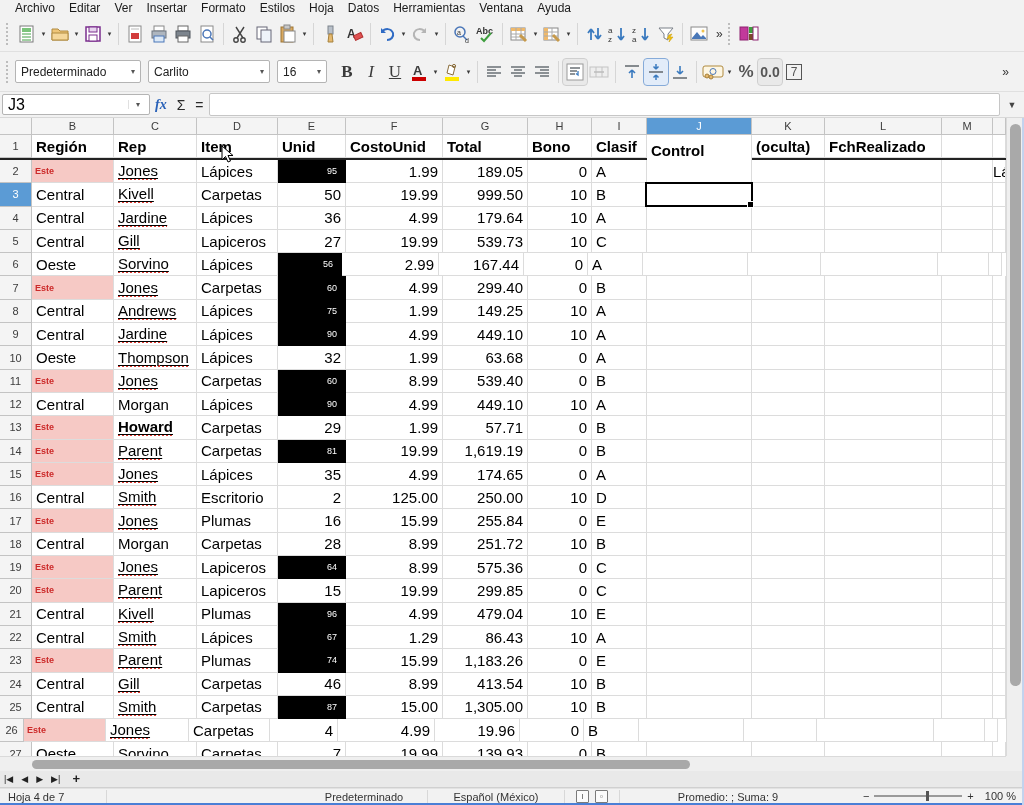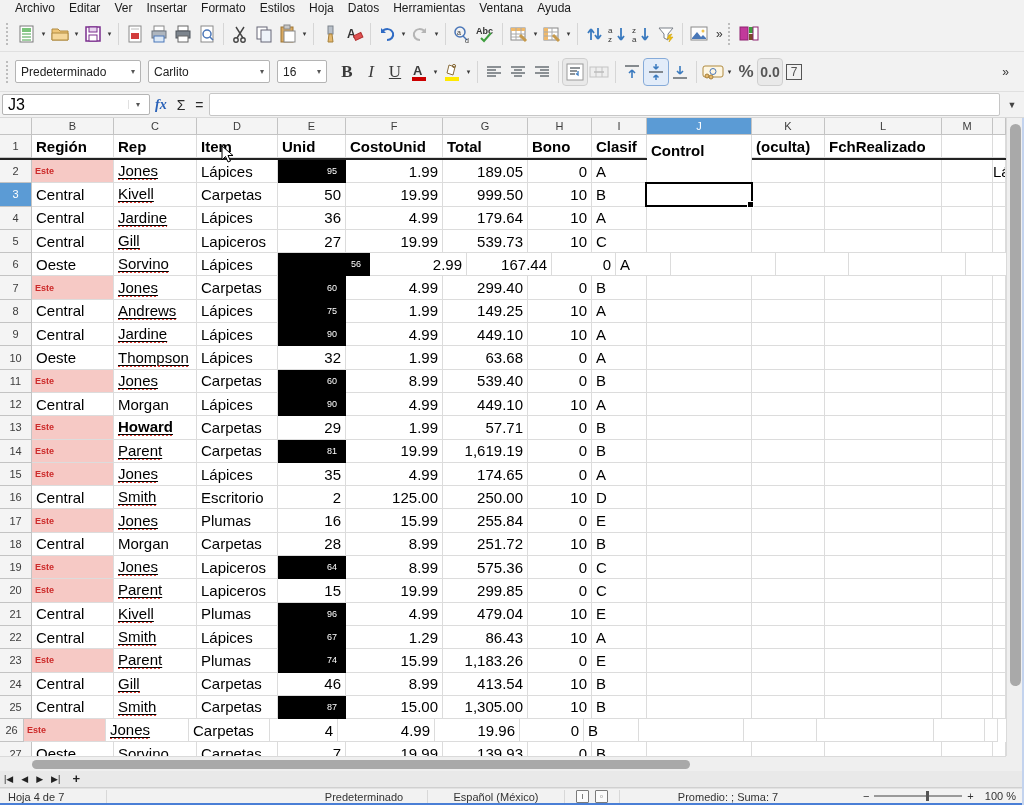--- a/index.html
+++ b/index.html
@@ -625,21 +625,21 @@
         </div>
         <div class="c lpad" style="width: 82px;">
           <span>Oeste</span>
         </div>
         <div class="c lpad" style="width: 83px;">
           <span class="msp">Sorvino</span>
         </div>
         <div class="c lpad" style="width: 81px;">
           <span>Lápices</span>
         </div>
-        <div class="c blk" style="width: 92px;">
+        <div class="c blk" style="width: 64px;">
           <span>56</span>
         </div>
         <div class="c num" style="width: 97px;">
           <span>2.99</span>
         </div>
         <div class="c num" style="width: 85px;">
           <span>167.44</span>
         </div>
         <div class="c num" style="width: 64px;">
           <span>0</span>
@@ -1397,21 +1397,21 @@
         <span>Predeterminado</span>
       </div>
     <div class="szone" style="width:120px;justify-content:center;">
         <span>Español (México)</span>
       </div>
     <div class="szone">
       <span class="micon">I</span>
       <span class="micon">▫</span>
     </div>
     <div class="szone" style="width:200px;justify-content:center;border-right:none;">
-        <span>Promedio: ; Suma: 7</span>
+        <span>Promedio: ; Suma: 9</span>
       </div>
     <div id="zoomer">
       <span>−</span>
       <div class="ztrack">
           <div class="zthumb"></div>
         </div>
       <span>+</span>
       <span style="margin:0 8px 0 6px;">100 %</span>
     </div>
   </div>

